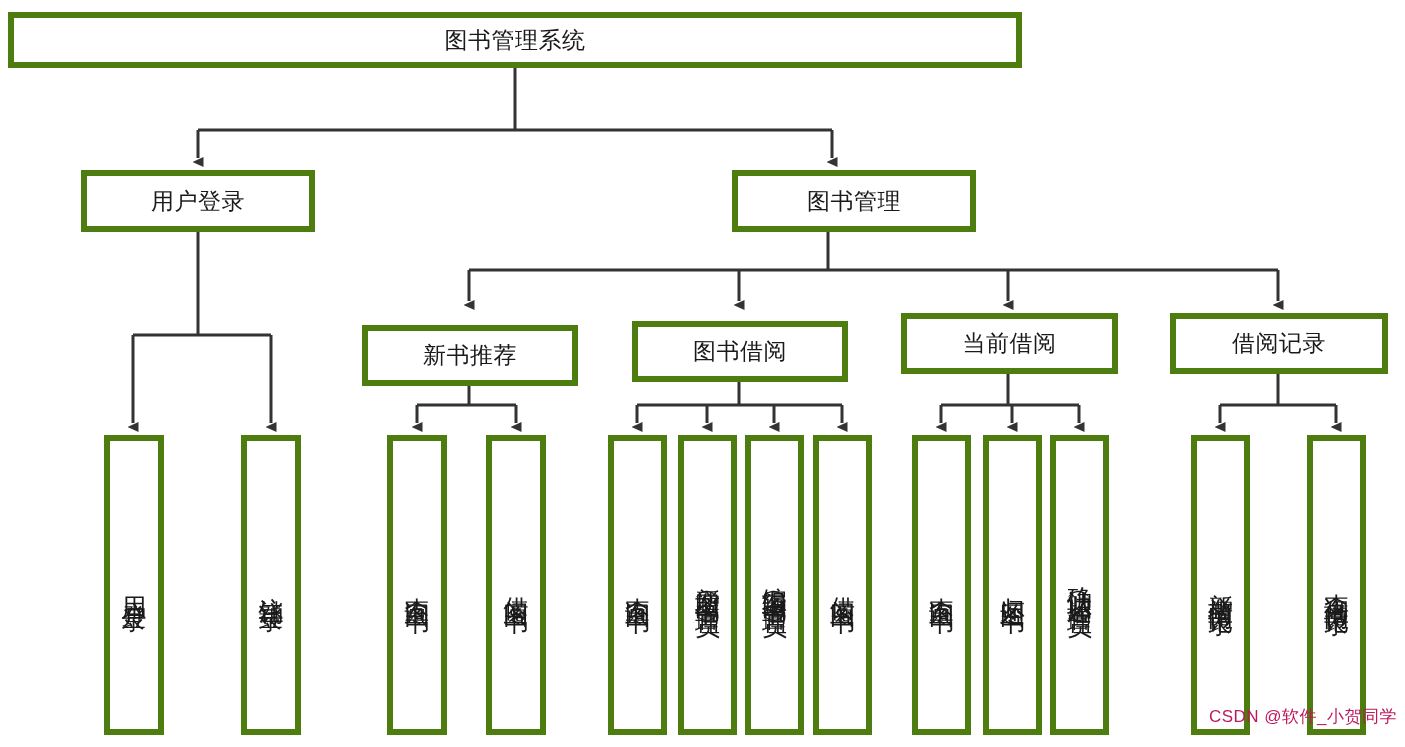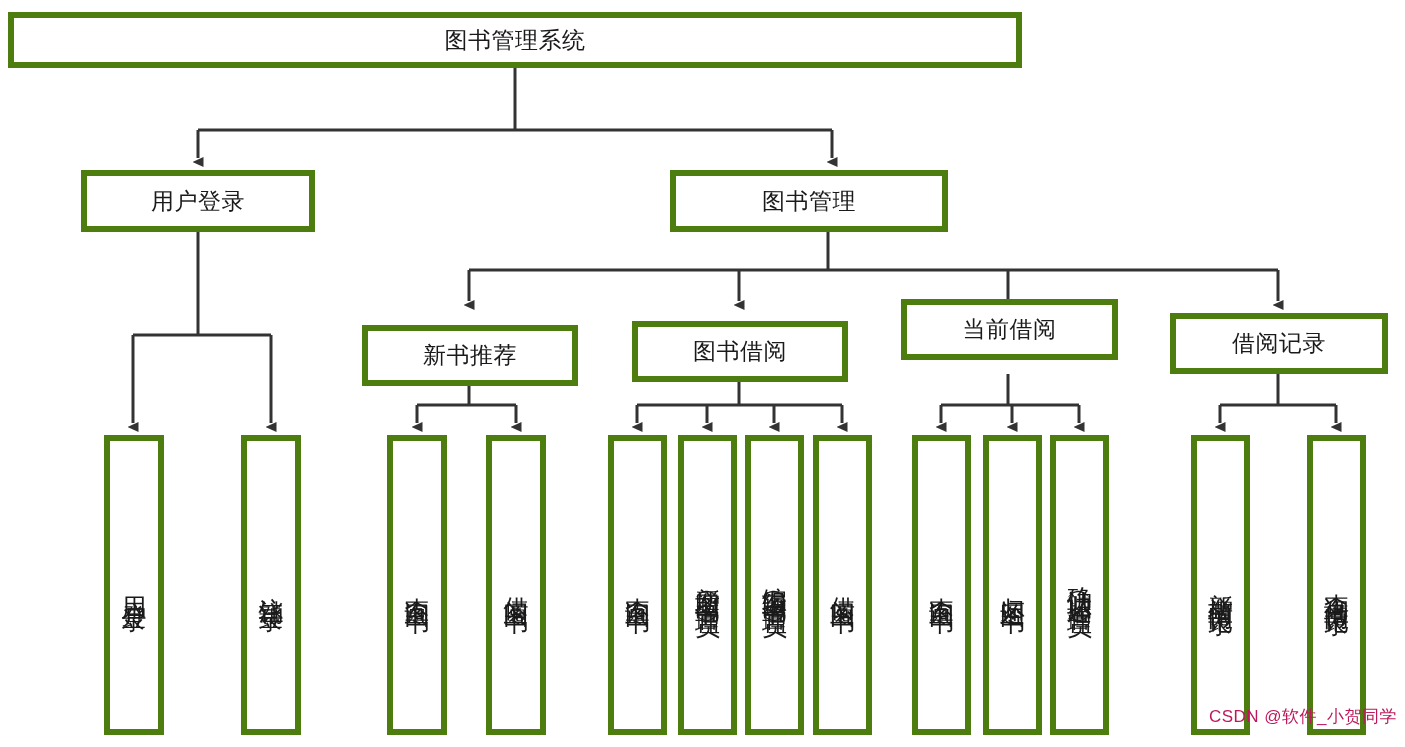--- a/index.html
+++ b/index.html
@@ -121,31 +121,31 @@
     </g>
   </svg>
 
   <div class="node horiz" style="left:8px; top:12px; width:1014px; height:56px;">
     <span class="label">图书管理系统</span>
   </div>
 
   <div class="node horiz" style="left:81px; top:170px; width:234px; height:62px;">
     <span class="label">用户登录</span>
   </div>
-  <div class="node horiz" style="left:670px; top:170px; width:278px; height:62px;">
+  <div class="node horiz" style="left:732px; top:170px; width:244px; height:62px;">
     <span class="label">图书管理</span>
   </div>
 
   <div class="node horiz" style="left:362px; top:325px; width:216px; height:61px;align-items:center;">
     <span class="label">新书推荐</span>
   </div>
   <div class="node horiz" style="left:632px; top:313px; width:216px; height:61px;margin-top:8px;">
     <span class="label">图书借阅</span>
   </div>
-  <div class="node horiz" style="left:901px; top:299px; width:217px; height:61px;">
+  <div class="node horiz" style="left:901px; top:313px; width:217px; height:61px;">
     <span class="label">当前借阅</span>
   </div>
   <div class="node horiz" style="left:1170px; top:313px; width:218px; height:61px;">
     <span class="label">借阅记录</span>
   </div>
 
   <div class="node vert" style="left:104px; top:435px; width:60px; height:300px;">
     <span class="label">用户登录</span>
   </div>
   <div class="node vert" style="left:241px; top:435px; width:60px; height:300px;">

